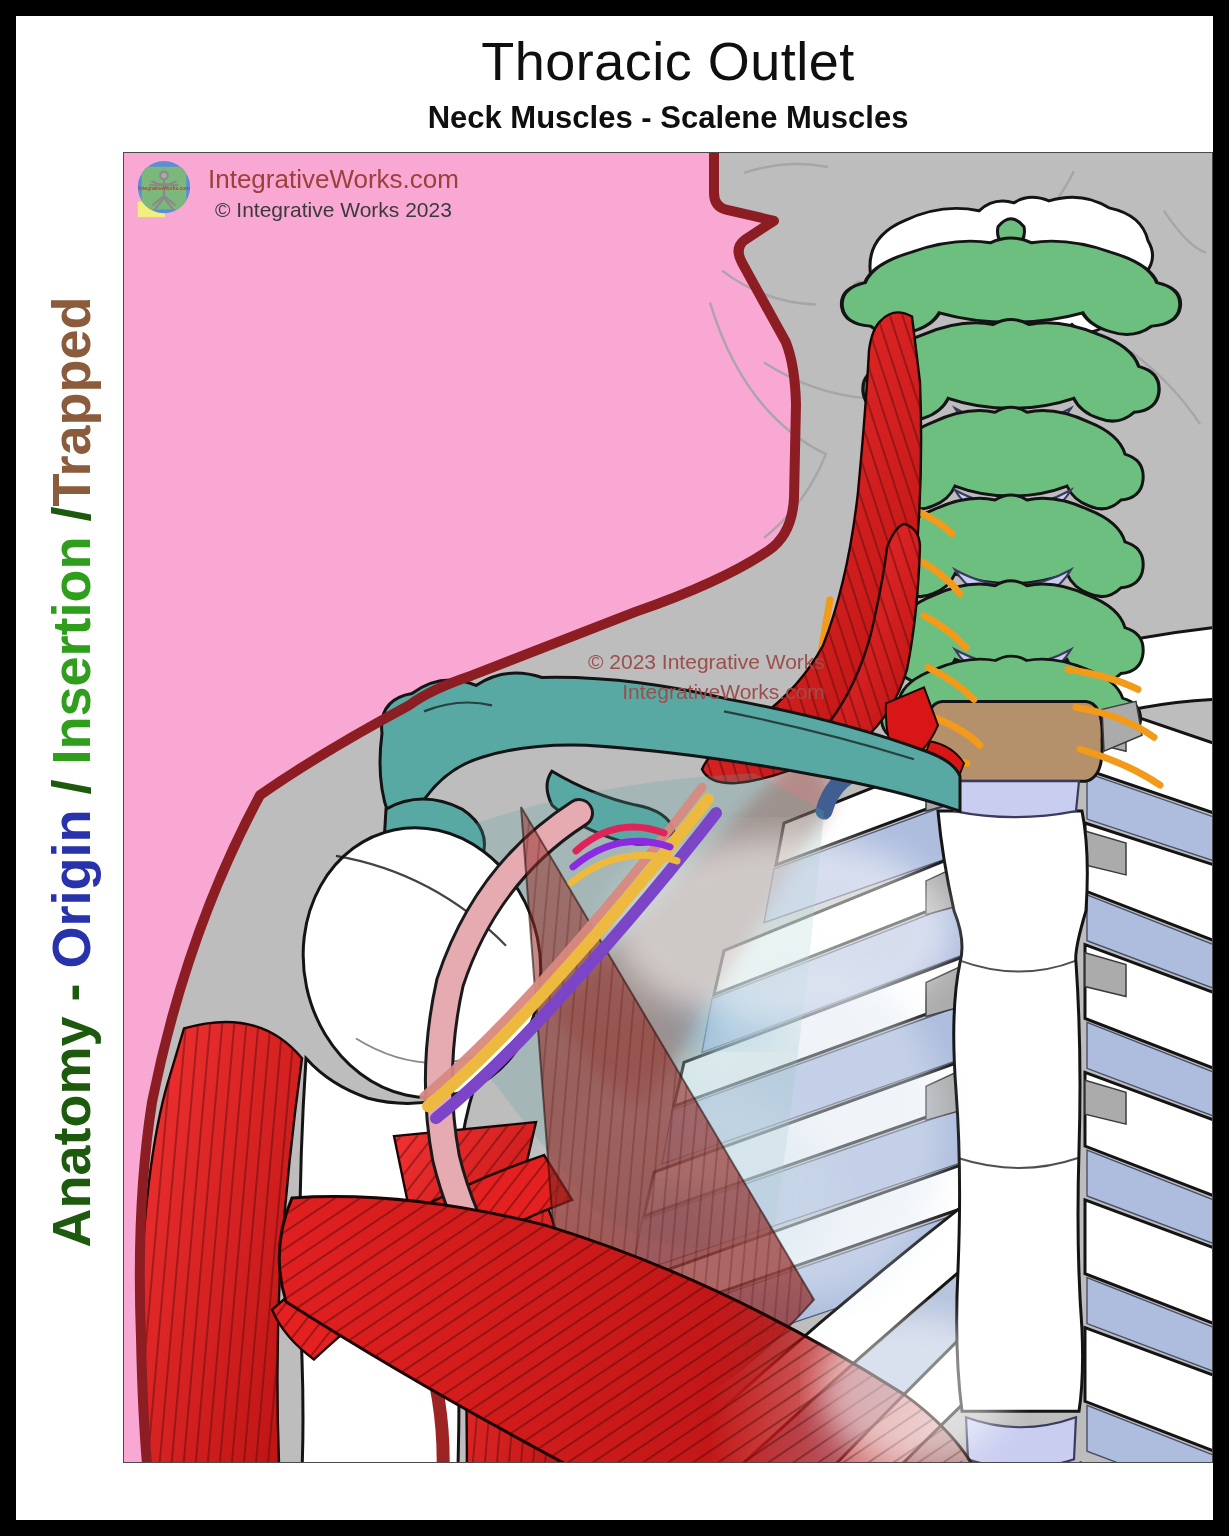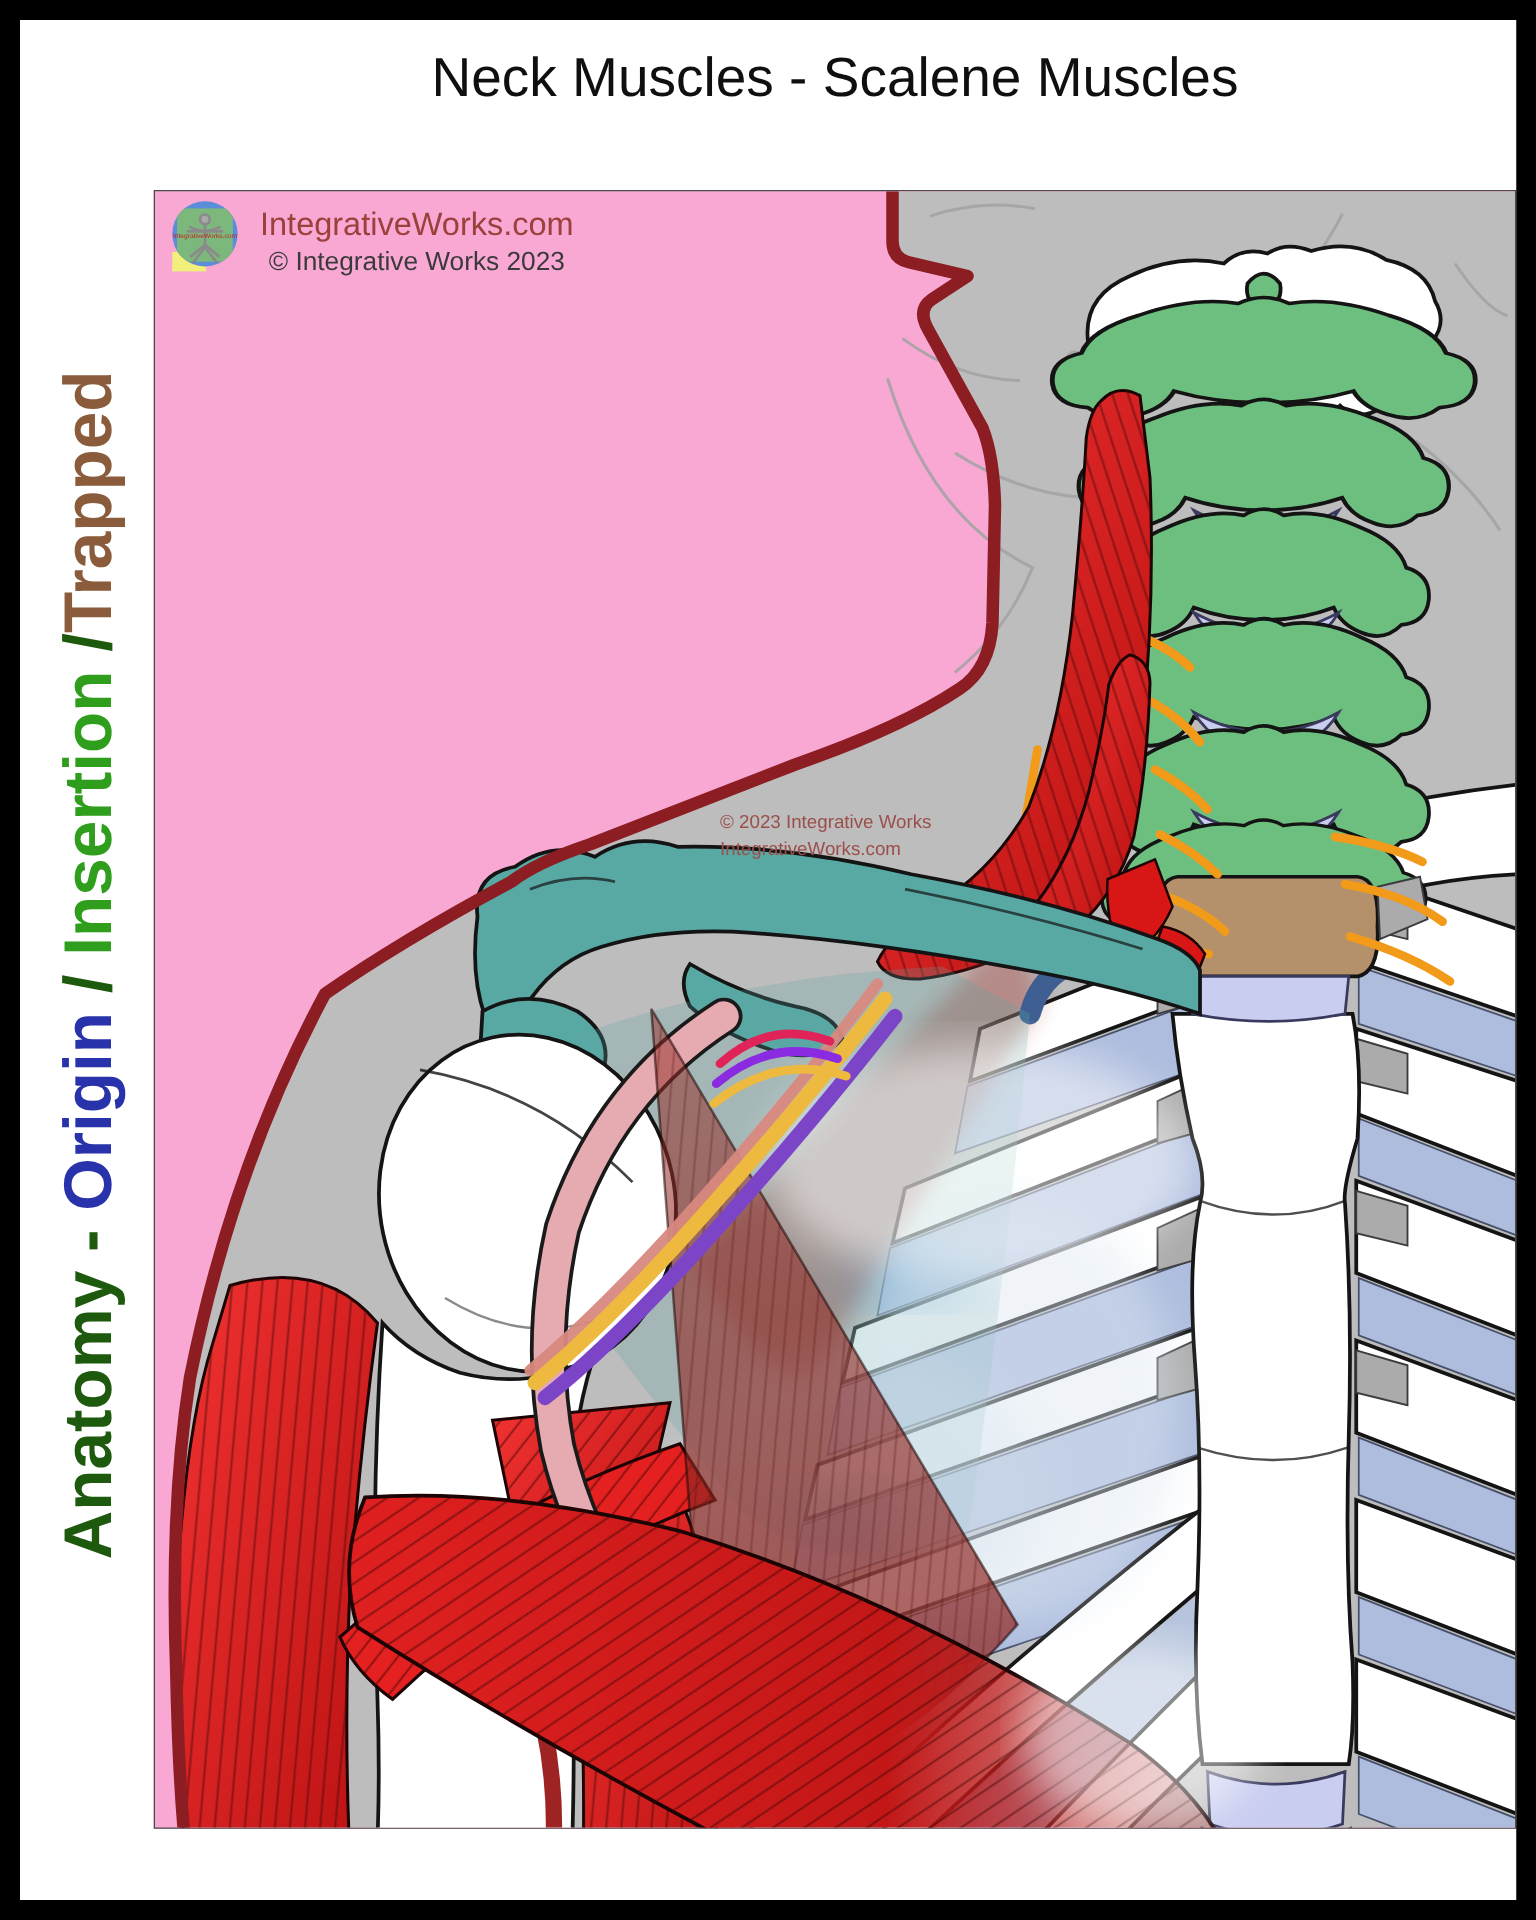--- a/index.html
+++ b/index.html
@@ -1,33 +1,33 @@
 <!DOCTYPE html>
 <html style="--frame-black: #000000; --title-black: #0f0f0f; --dark-green: #1d5a0e; --blue: #2832aa; --green: #2f9e1c; --brown: #8a5c3c; --maroon: #9a413b; --copyright-gray: #3a3a3a; --watermark-maroon: #9b4f4b; --illustration-border: #4a4a4a; --bg-gray: #bdbdbd; --skull-gray: #a3a3a3; --bone-white: #ffffff; --bone-outline: #141414; --vertebra-green: #6cbf7e; --disc-lavender: #c9cdf0; --disc-brown: #b5916b; --clavicle-teal: #58a8a4; --rib-blue: #aebdde; --muscle-red: #e31c1c; --muscle-red-dark: #a30f0f; --body-outline-red: #8c1d22; --nerve-orange: #f29a1a; --vessel-purple: #7c45c8; --vessel-yellow: #edb93e; --vessel-salmon: #d8897f; --curl-red: #e0245a; --curl-purple: #8a2be2; --tendon-pink: #e5abb1; --vein-blue: #3f5f92;"><head>
 <meta charset="utf-8">
 <style>
   html,body{margin:0;padding:0;background:#ffffff;}
   .page{position:relative;width:1229px;height:1536px;background:#ffffff;overflow:hidden;
         font-family:"Liberation Sans", sans-serif;}
   .frame{position:absolute;inset:0;border:16px solid var(--frame-black);pointer-events:none;z-index:10;}
   .titles{position:absolute;left:123px;top:30px;width:1090px;text-align:center;z-index:3;}
   .titles h1{margin:0;font-size:54px;font-weight:400;color:var(--title-black);letter-spacing:0.5px;}
-  .titles h2{margin:8px 0 0 0;font-size:44px;font-weight:400;color:var(--title-black);}
+  .titles h2{margin:8px 0 0 0;font-size:31px;font-weight:700;color:var(--title-black);}
   .sidebar{position:absolute;left:71px;top:772px;transform:translate(-50%,-50%) rotate(-90deg);
            transform-origin:center;white-space:pre;font-size:54px;font-weight:700;z-index:3;}
   .illustration{position:absolute;left:123px;top:152px;width:1090px;height:1311px;
                 background:#f9a8d4;border:1px solid var(--illustration-border);box-sizing:border-box;overflow:hidden;}
   .scene{position:absolute;left:0;top:0;width:1090px;height:1368px;display:block;}
   .logo-row{position:absolute;left:8px;top:6px;display:flex;align-items:flex-start;z-index:4;}
   .logo{width:62px;height:62px;flex:0 0 auto;}
   .logo-text{margin-left:14px;text-align:center;}
   .logo-text .site{font-size:26px;color:var(--maroon);line-height:1.15;padding-top:6px;}
   .logo-text .copy{font-size:21px;color:var(--copyright-gray);margin-top:3px;}
-  .watermark{position:absolute;left:452px;top:494px;z-index:4;color:var(--watermark-maroon);
-             font-size:15px;line-height:1.45;text-align:left;}
+  .watermark{position:absolute;left:464px;top:494px;z-index:4;color:var(--watermark-maroon);
+             font-size:21px;line-height:1.45;text-align:right;}
   
   .f-gray{fill:var(--bg-gray);}
   .s-skull{stroke:var(--skull-gray);stroke-width:2.4;fill:none;opacity:.9;}
   .f-white{fill:var(--bone-white);stroke:var(--bone-outline);stroke-width:3;}
   .f-vert{fill:var(--vertebra-green);stroke:var(--bone-outline);stroke-width:3;}
   .f-disc{fill:var(--disc-lavender);stroke:#3a3a5e;stroke-width:2.2;}
   .f-brown{fill:var(--disc-brown);stroke:var(--bone-outline);stroke-width:3;}
   .f-teal{fill:var(--clavicle-teal);stroke:var(--bone-outline);stroke-width:3;}
   .f-ribblue{fill:var(--rib-blue);stroke:#47506b;stroke-width:1.4;}
   .f-grayw{fill:#ababab;stroke:#3c3c3c;stroke-width:1.5;}
@@ -35,20 +35,21 @@
   .s-orange{stroke:var(--nerve-orange);stroke-width:7;fill:none;stroke-linecap:round;}
   .t-line{stroke:var(--bone-outline);fill:none;}
 </style>
 </head>
 <body>
 
 <div class="page">
   <div class="frame"></div>
 
   <header class="titles">
+    <h1>Thoracic Outlet</h1>
     <h2>Neck Muscles - Scalene Muscles</h2>
   </header>
 
   <div class="sidebar"><span style="color: rgb(29, 90, 14);">Anatomy</span><span style="color: rgb(29, 90, 14);"> - </span><span style="color: rgb(40, 50, 170);">Origin</span><span style="color: rgb(29, 90, 14);"> / </span><span style="color: rgb(47, 158, 28);">Insertion</span><span style="color: rgb(29, 90, 14);"> /</span><span style="color: rgb(138, 92, 60);">Trapped</span></div>
 
   <section class="illustration">
 
     <svg class="scene" viewBox="0 0 1090 1372" preserveAspectRatio="none">
       <defs>
         <linearGradient id="redg" x1="0" y1="0" x2="1" y2="1">

